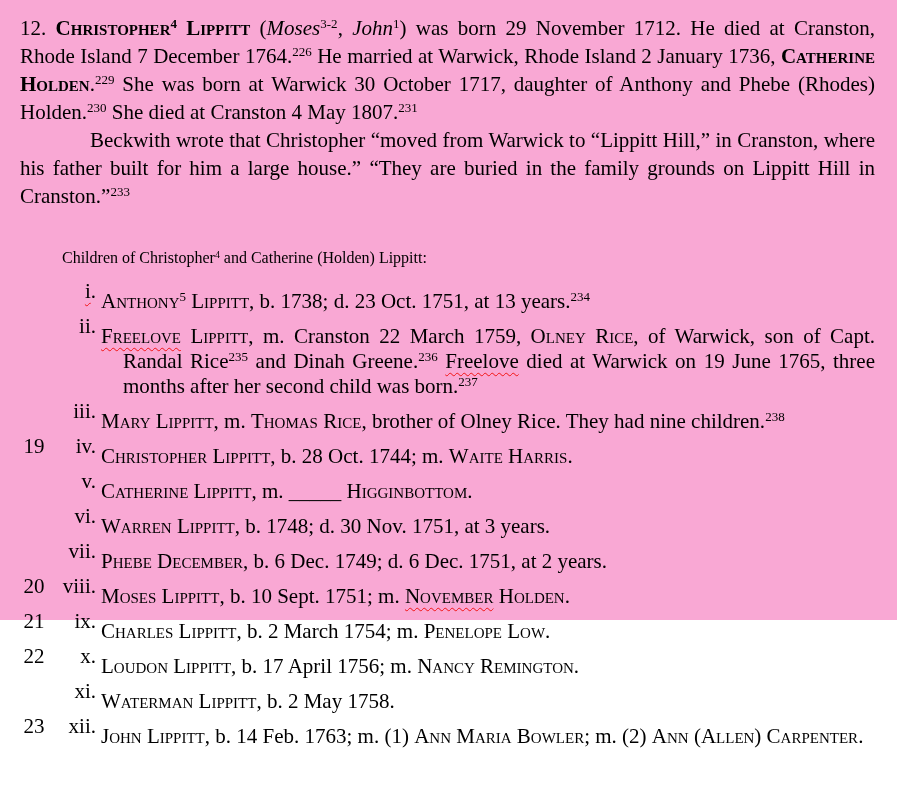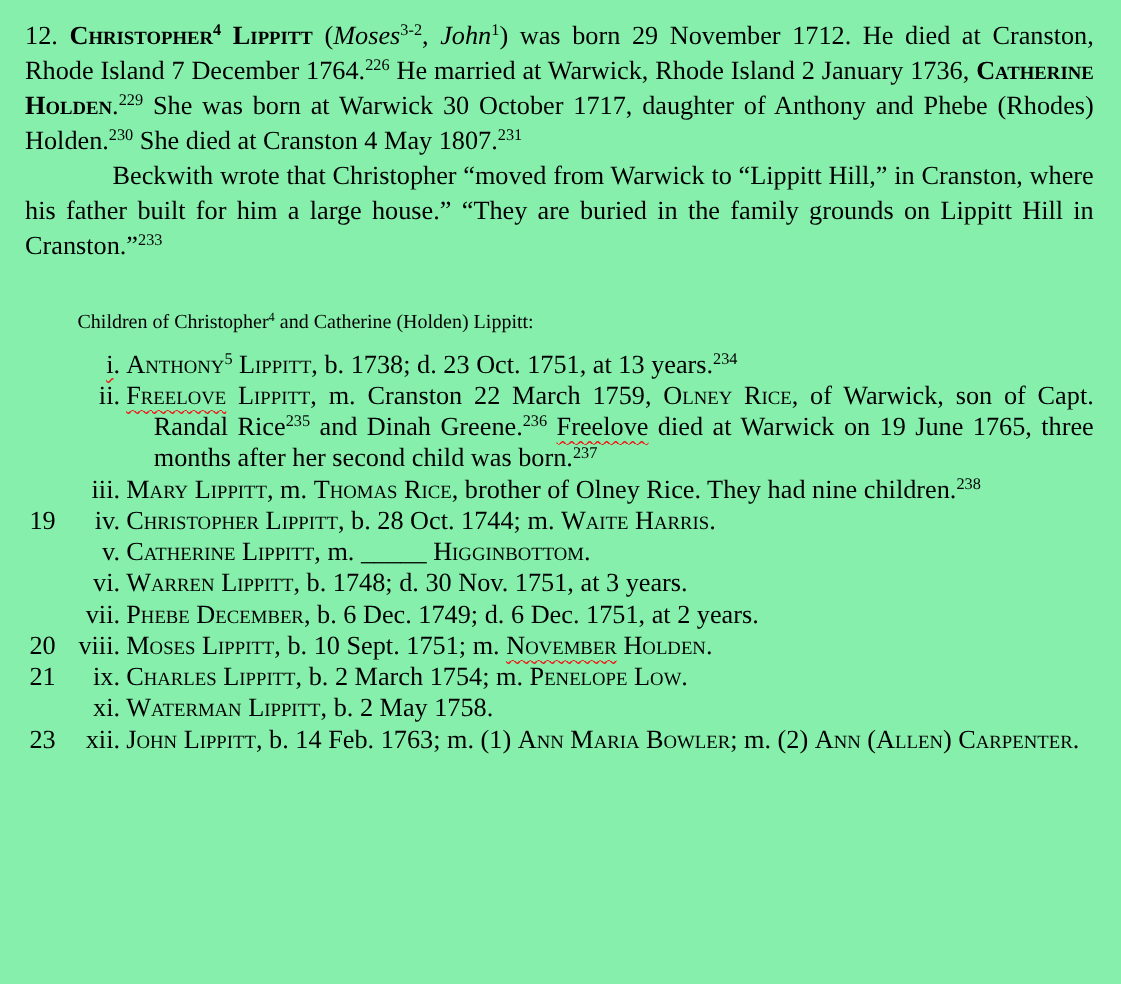--- a/index.html
+++ b/index.html
@@ -3,23 +3,23 @@
 <meta charset="utf-8">
 <style>
   html,body{margin:0;padding:0;background:#ffffff;}
   body{
     width:897px;height:787px;overflow:hidden;
     font-family:"Liberation Serif", serif;
     color:#000;
   }
   .page{
     box-sizing:border-box;
-    width:897px;height:787px;
+    width:897px;height:620px;
     padding:14px 22px 0 20px;
-    background:#86efac;
+    background:#f9a8d4;
   }
   
   .para{
     font-size:21px;
     line-height:28px;
     text-align:justify;
     margin:0;
   }
   .para.indent{ text-indent:70px; }
   
@@ -44,20 +44,21 @@
     flex:0 0 48px;
     text-align:right;
     padding-right:0;
   }
   .col-text{
     flex:1 1 auto;
     margin-left:5px;
     text-align:justify;
     padding-left:22px;
     text-indent:-22px;
+    margin-top:10px;
   }
   
   .seg-b{ font-weight:bold; }
   .seg-i{ font-style:italic; }
   .seg-sc{ font-variant:small-caps; }
   .seg-sup{
     font-size:0.62em;
     position:relative;
     top:-0.55em;
     line-height:0;
@@ -119,20 +120,25 @@
         <div class="col-num">20</div>
         <div class="col-roman"><span>viii.</span></div>
         <div class="col-text"><span class="seg-sc">Moses Lippitt</span><span>, b. 10 Sept. 1751; m. </span><span class="seg-sc seg-u">November</span><span class="seg-sc"> Holden</span><span>.</span></div>
       </div>
       <div class="child-row">
         <div class="col-num">21</div>
         <div class="col-roman"><span>ix.</span></div>
         <div class="col-text"><span class="seg-sc">Charles Lippitt</span><span>, b. 2 March 1754; m. </span><span class="seg-sc">Penelope Low</span><span>.</span></div>
       </div>
       <div class="child-row">
+        <div class="col-num">22</div>
+        <div class="col-roman"><span>x.</span></div>
+        <div class="col-text"><span class="seg-sc">Loudon Lippitt</span><span>, b. 17 April 1756; m. </span><span class="seg-sc">Nancy Remington</span><span>.</span></div>
+      </div>
+      <div class="child-row">
         <div class="col-num"></div>
         <div class="col-roman"><span>xi.</span></div>
         <div class="col-text"><span class="seg-sc">Waterman Lippitt</span><span>, b. 2 May 1758.</span></div>
       </div>
       <div class="child-row">
         <div class="col-num">23</div>
         <div class="col-roman"><span>xii.</span></div>
         <div class="col-text"><span class="seg-sc">John Lippitt</span><span>, b. 14 Feb. 1763; m. (1) </span><span class="seg-sc">Ann Maria Bowler</span><span>; m. (2) </span><span class="seg-sc">Ann (Allen) Carpenter</span><span>.</span></div>
       </div>
     </div>

